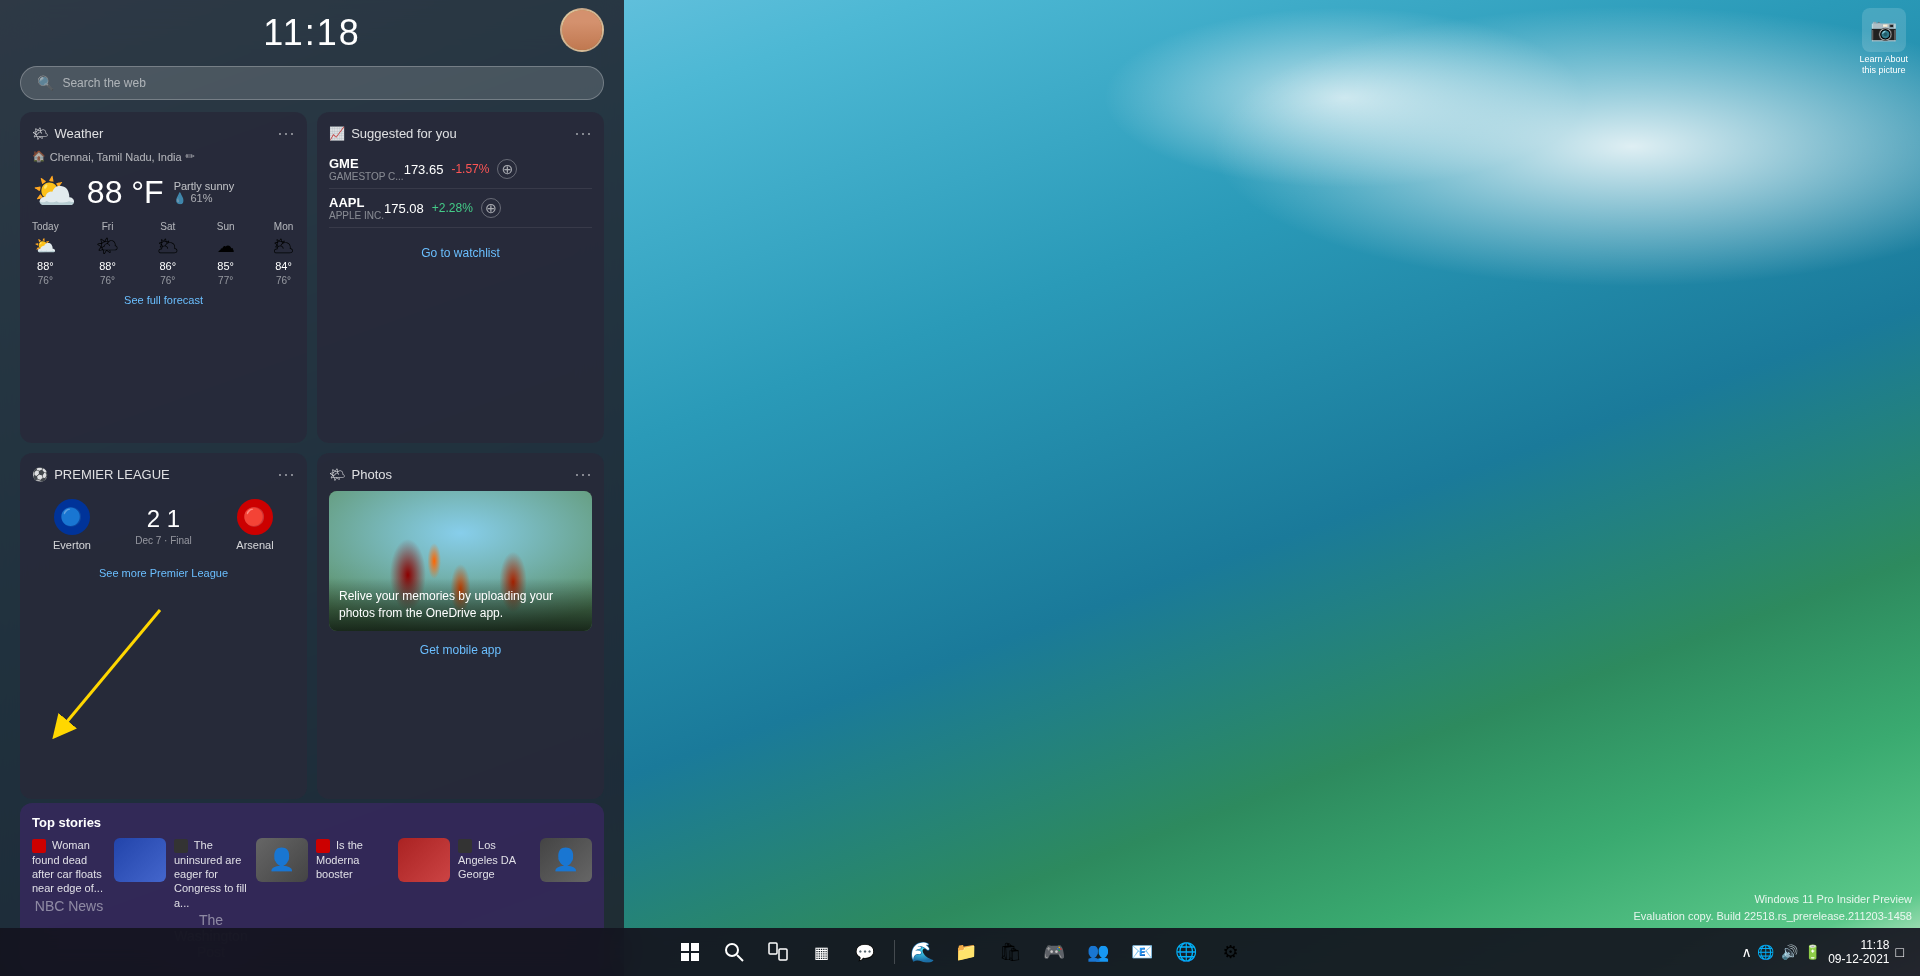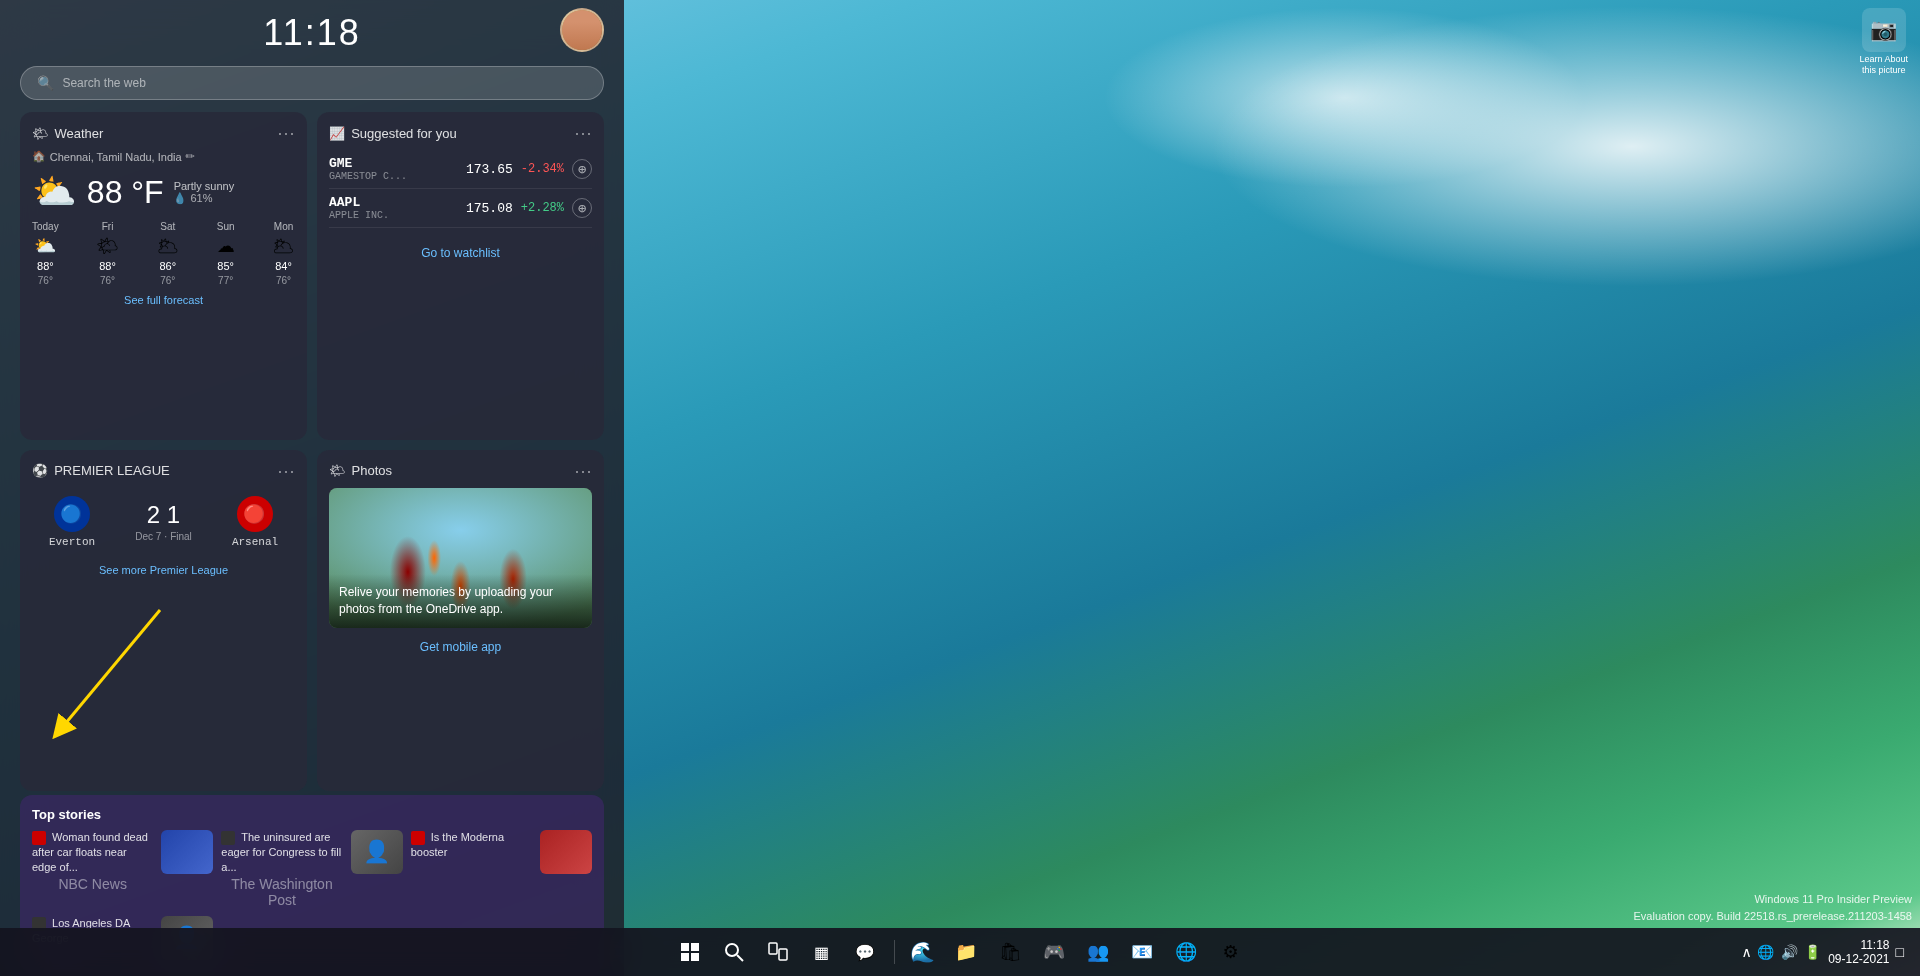--- a/index.html
+++ b/index.html
@@ -230,25 +230,23 @@
     }
 
     
     .suggested-widget {
       grid-column: 2;
       grid-row: 1;
     }
 
     .stock-item {
       display: flex;
-      justify-content: space-between;
       align-items: center;
       padding: 6px 0;
       border-bottom: 1px solid rgba(255,255,255,0.08);
-      font-family: Liberation Mono, monospace;
     }
 
     .stock-info {
       display: flex;
       flex-direction: column;
     }
 
     .stock-ticker {
       font-size: 13px;
       font-weight: 600;
@@ -368,21 +366,20 @@
       display: flex;
       align-items: center;
       justify-content: center;
       font-size: 20px;
     }
 
     .team-name {
       font-size: 11px;
       color: rgba(255,255,255,0.8);
       text-align: center;
-      font-family: Liberation Mono, monospace;
     }
 
     .match-score {
       display: flex;
       flex-direction: column;
       align-items: center;
       gap: 2px;
     }
 
     .score-numbers {
@@ -427,21 +424,21 @@
 
     .stories-header {
       font-size: 13px;
       font-weight: 600;
       color: white;
       margin-bottom: 8px;
     }
 
     .stories-grid {
       display: grid;
-      grid-template-columns: 1fr 1fr 1fr;
+      grid-template-columns: 1fr 1fr 1fr 1fr;
       gap: 8px;
     }
 
     .story-item {
       display: flex;
       gap: 8px;
       align-items: flex-start;
     }
 
     .story-text-group {
@@ -750,21 +747,21 @@
         <div class="widget-menu-btn">···</div>
       </div>
 
       <div class="stock-item">
         <div class="stock-info">
           <span class="stock-ticker">GME</span>
           <span class="stock-name">GAMESTOP C...</span>
         </div>
         <div class="stock-price-group">
           <span class="stock-price">173.65</span>
-          <span class="stock-change-neg">-2.34%</span>
+          <span class="stock-change-neg">-1.57%</span>
           <div class="stock-add-btn">⊕</div>
         </div>
       </div>
 
       <div class="stock-item">
         <div class="stock-info">
           <span class="stock-ticker">AAPL</span>
           <span class="stock-name">APPLE INC.</span>
         </div>
         <div class="stock-price-group">

